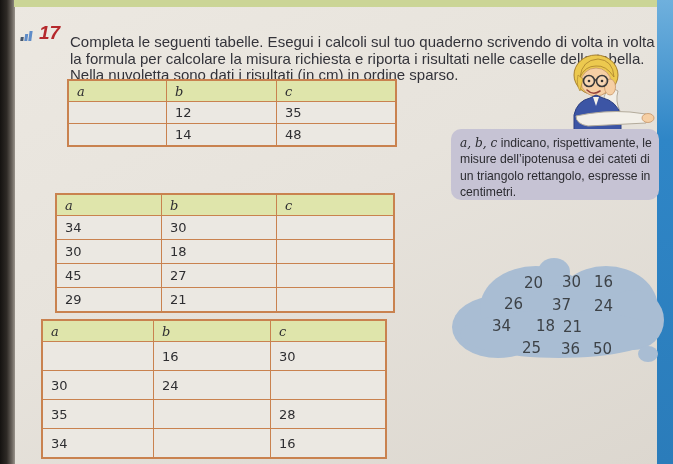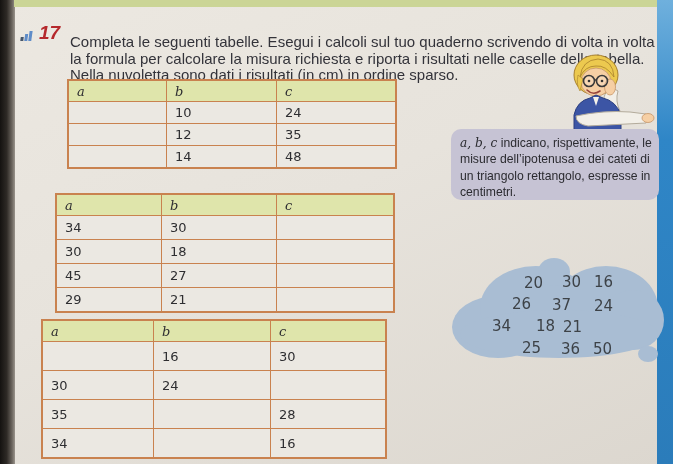--- a/index.html
+++ b/index.html
@@ -54,21 +54,21 @@
   .cloud .puff{position:absolute;background:var(--cloud-bg);border-radius:50%;}
   .p1{left:0px;top:38px;width:92px;height:62px;}
   .p2{left:28px;top:8px;width:112px;height:84px;}
   .p3{left:86px;top:0px;width:32px;height:28px;}
   .p4{left:102px;top:8px;width:104px;height:84px;}
   .p5{left:150px;top:32px;width:62px;height:60px;}
   .p6{left:8px;top:52px;width:198px;height:48px;border-radius:24px;}
   .p7{left:186px;top:88px;width:20px;height:16px;}
   .cloud .num{position:absolute;font-family:"DejaVu Sans", sans-serif;font-size:15px;color:#3d4247;}
   .n0{left:72px;top:16px;}  .n1{left:110px;top:15px;} .n2{left:142px;top:15px;}
-  .n3{left:52px;top:37px;margin-left:8px;}  .n4{left:100px;top:38px;} .n5{left:142px;top:39px;}
+  .n3{left:52px;top:37px;}  .n4{left:100px;top:38px;} .n5{left:142px;top:39px;}
   .n6{left:40px;top:59px;}  .n7{left:84px;top:59px;}  .n8{left:111px;top:60px;}
   .n9{left:70px;top:81px;}  .n10{left:109px;top:82px;}.n11{left:141px;top:82px;}
 </style>
 </head>
 <body>
 
 <div class="page">
   <div class="binding"></div>
   <div class="top-band"></div>
   <div class="right-strip"></div>
@@ -90,25 +90,20 @@
         <col style="width:119px">
       </colgroup>
     <thead>
         <tr>
       <th>a</th>
       <th>b</th>
       <th>c</th>
     </tr>
       </thead>
     <tbody>
-      <tr>
-        <td></td>
-        <td>10</td>
-        <td>24</td>
-      </tr>
       <tr>
         <td></td>
         <td>12</td>
         <td>35</td>
       </tr>
       <tr>
         <td></td>
         <td>14</td>
         <td>48</td>
       </tr>

